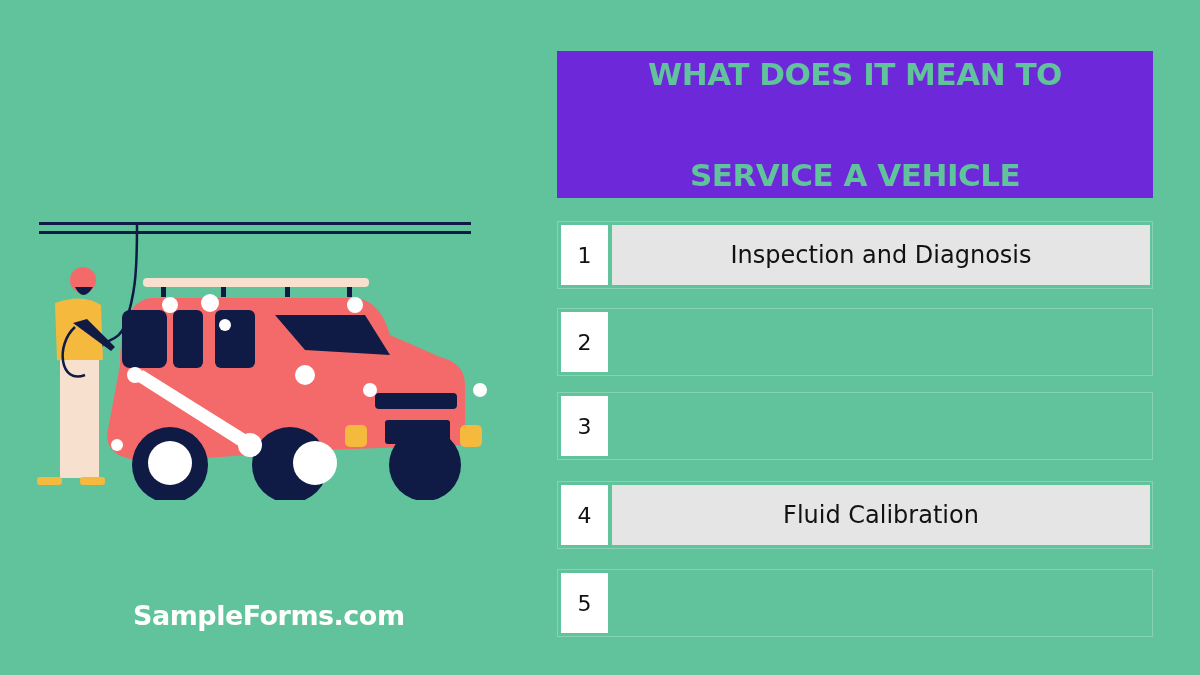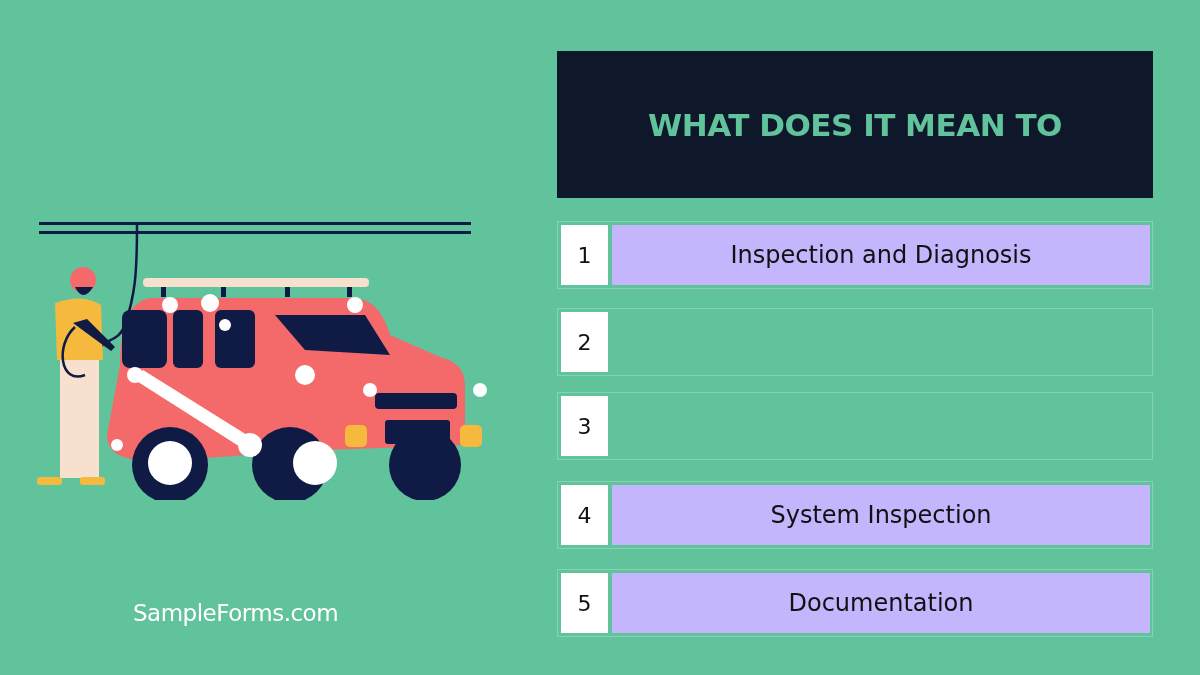--- a/index.html
+++ b/index.html
@@ -4,47 +4,47 @@
 <style>
   html, body { margin: 0; padding: 0; }
   body {
     width: 1200px; height: 675px; overflow: hidden;
     background: #61c39c;
     font-family: "DejaVu Sans", "Liberation Sans", sans-serif;
     position: relative;
   }
   .title-box {
     position: absolute; left: 557px; top: 51px; width: 596px; height: 147px;
-    background: #0f172a;
-    display: flex; align-items: center; justify-content: center; flex-direction: column;
+    background: #6d28d9;
+    display: flex; align-items: center; justify-content: space-between; flex-direction: column;
   }
   .title-line {
     color: #61c39c; font-weight: bold; font-size: 31px; line-height: 46px;
     letter-spacing: -0.5px; text-align: center;
   }
   .row { position: absolute; left: 557px; width: 596px; height: 68px; }
   .row .frame {
     position: absolute; inset: 0;
     border: 1px solid #86d3b3;
   }
   .num-box {
     position: absolute; left: 4px; top: 4px; width: 47px; height: 60px;
     background: #fff;
     display: flex; align-items: center; justify-content: center;
     font-size: 22px; color: #111;
   }
   .label-box {
     position: absolute; left: 55px; top: 4px; right: 3px; height: 60px;
-    background: #c4b5fd;
+    background: #e5e5e5;
     display: flex; align-items: center; justify-content: center;
     font-size: 24px; color: #111;
   }
   .brand {
     position: absolute; left: 133px; top: 600px; width: 290px;
-    color: #fff; font-weight: normal; font-size: 23px; letter-spacing: -0.5px;
+    color: #fff; font-weight: bold; font-size: 27px; letter-spacing: -0.5px;
   }
   .illustration { position: absolute; left: 25px; top: 215px; width: 470px; height: 285px; }
 </style>
 </head>
 <body>
 
 <div class="illustration">
   <svg width="470" height="285" viewBox="0 0 470 285">
 
     <rect x="14" y="7" width="432" height="3" fill="#0f1a45"></rect>
@@ -98,39 +98,39 @@
     <rect x="12" y="262" width="25" height="8" rx="3" fill="#f5b93d"></rect>
     <rect x="55" y="262" width="25" height="8" rx="3" fill="#f5b93d"></rect>
 
     <path d="M48 108 L62 104 L90 132 L86 136 Z" fill="#0f1a45"></path>
     <path d="M50 112 C30 130 35 170 60 160" stroke="#0f1a45" stroke-width="2.5" fill="none"></path>
   </svg>
 </div>
 
 <div class="title-box">
   <div class="title-line">WHAT DOES IT MEAN TO</div>
+  <div class="title-line">SERVICE A VEHICLE</div>
 </div>
 
 <div class="row" style="top:221px">
   <div class="frame"></div>
   <div class="num-box">1</div>
   <div class="label-box">Inspection and Diagnosis</div>
 </div>
 <div class="row" style="top:308px">
   <div class="frame"></div>
   <div class="num-box">2</div>
 </div>
 <div class="row" style="top:392px">
   <div class="frame"></div>
   <div class="num-box">3</div>
 </div>
 <div class="row" style="top:481px">
   <div class="frame"></div>
   <div class="num-box">4</div>
-  <div class="label-box">System Inspection</div>
+  <div class="label-box">Fluid Calibration</div>
 </div>
 <div class="row" style="top:569px">
   <div class="frame"></div>
   <div class="num-box">5</div>
-  <div class="label-box">Documentation</div>
 </div>
 
 <div class="brand">SampleForms.com</div>
 
 </body></html>

